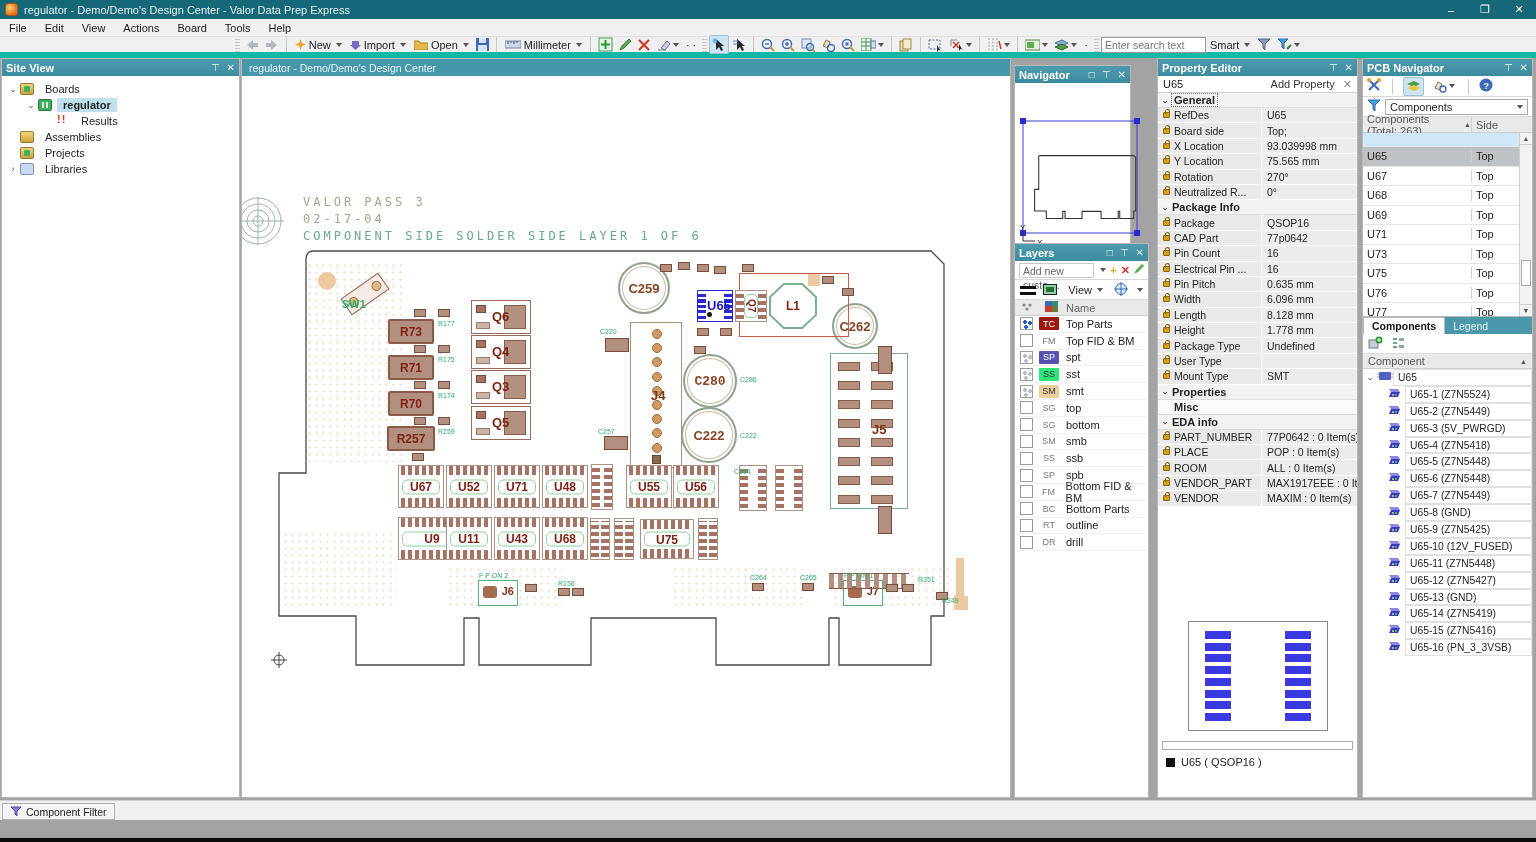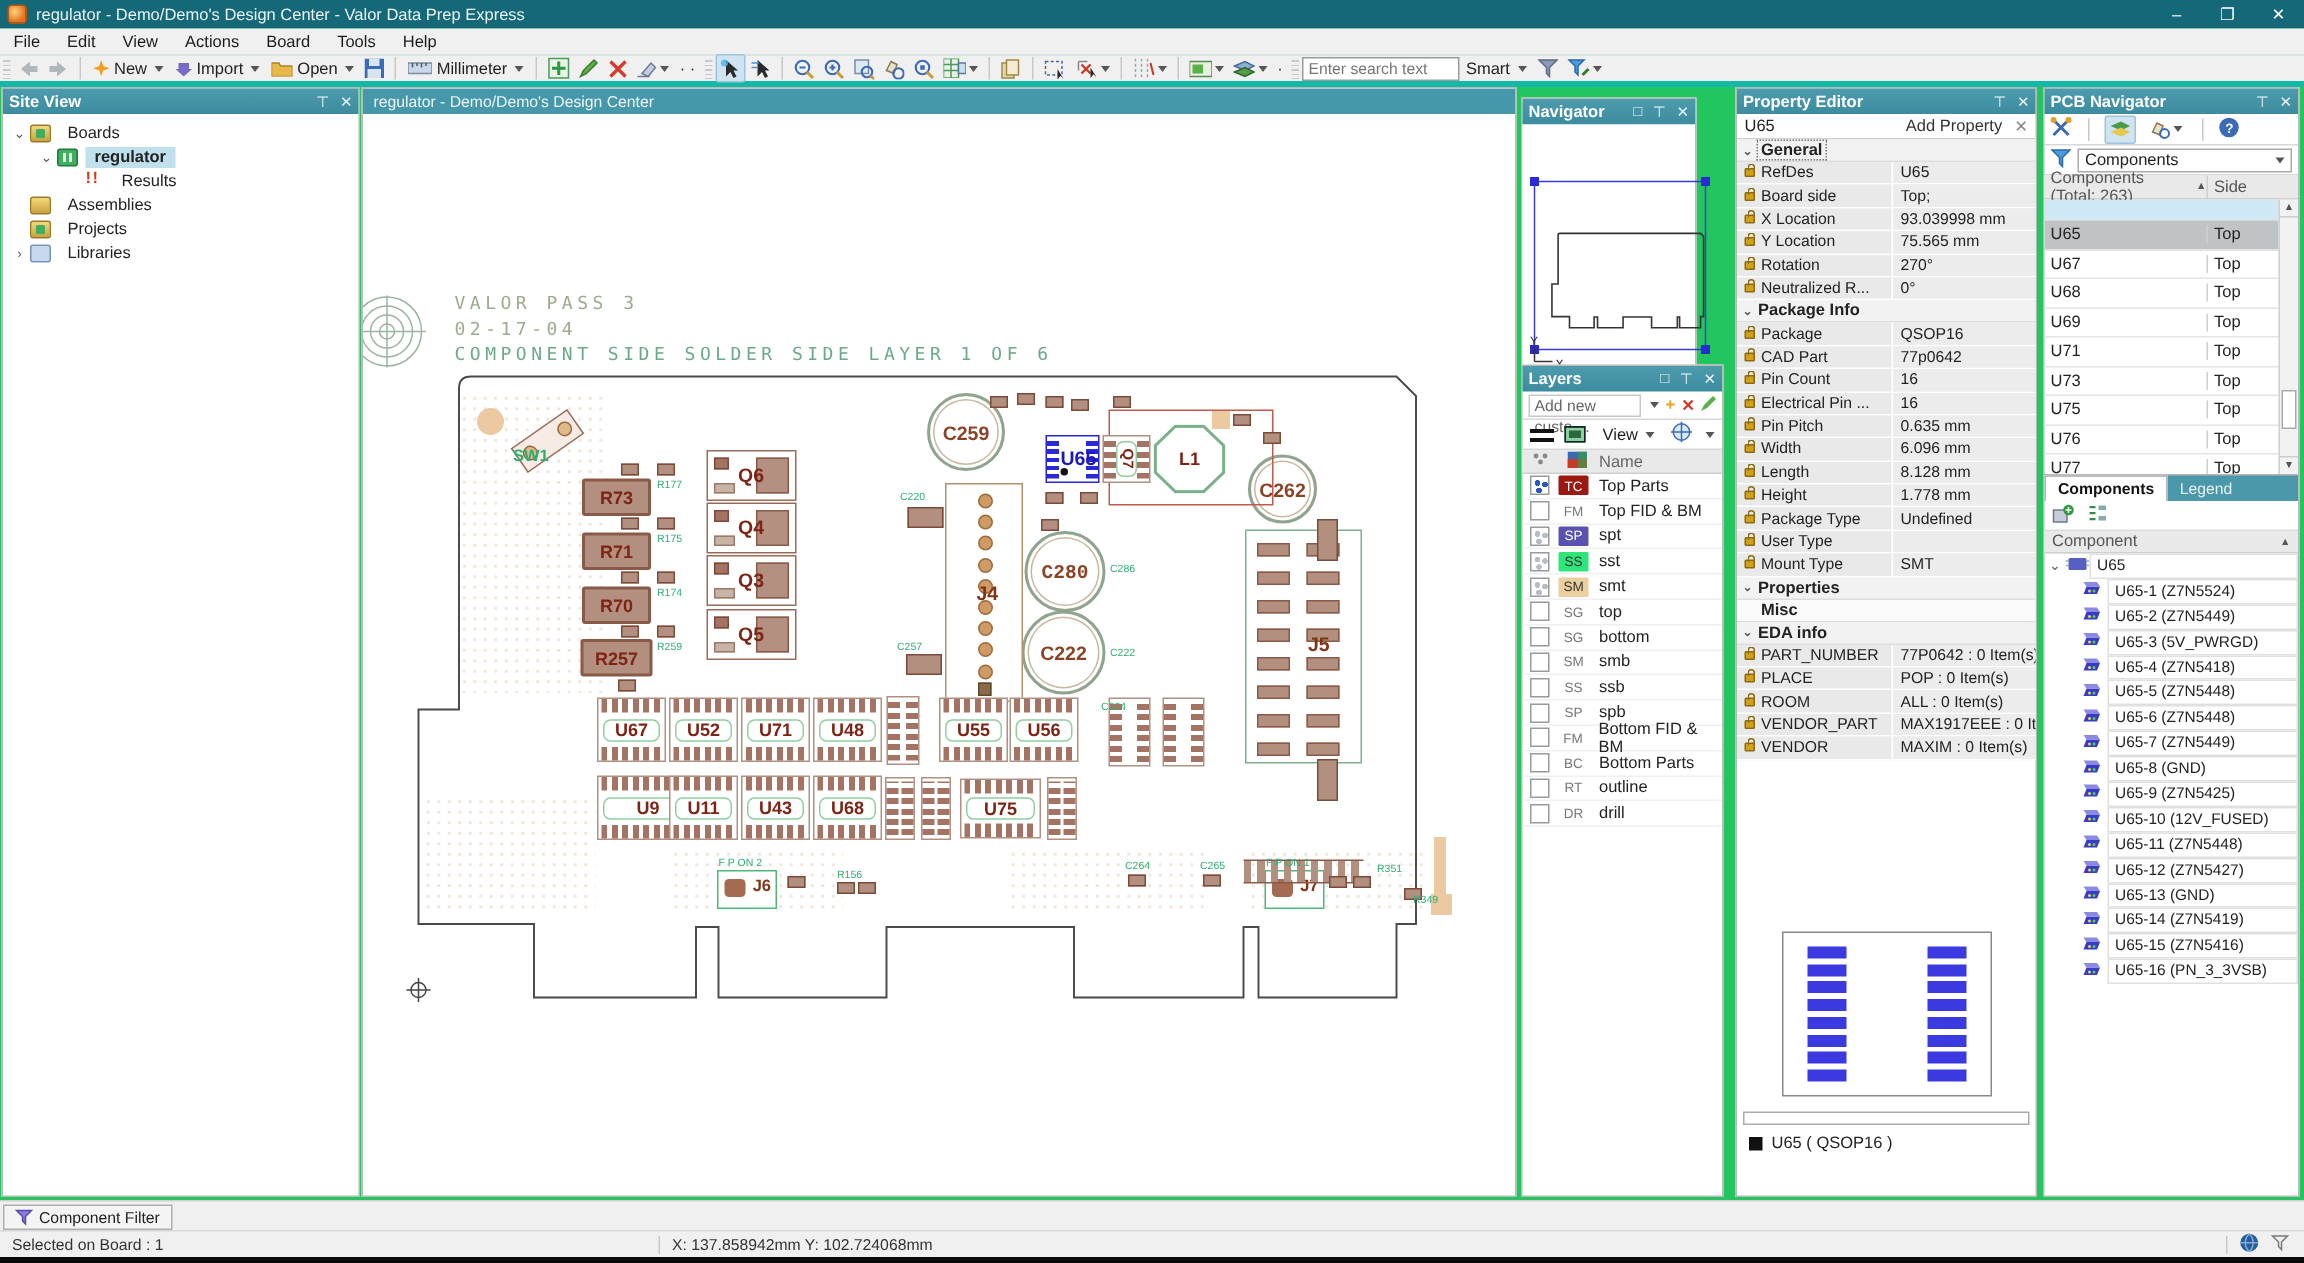--- a/index.html
+++ b/index.html
@@ -1,30 +1,30 @@
 <!DOCTYPE html>
 <html><head>
 <meta charset="utf-8">
 <style>
   * { margin:0; padding:0; box-sizing:border-box; }
   html,body { width:1536px; height:842px; overflow:hidden; }
   body { font-family:"Liberation Sans", sans-serif; font-size:11px; background:#e6e6e6; color:#222; }
-  #app { position:relative; width:1536px; height:842px; background:#22c55e; }
+  #app { position:relative; width:1536px; height:842px; background:#a3a3a3; }
 
   
   #titlebar { position:absolute; left:0; top:0; width:1536px; height:19px; background:#156877; display:flex; align-items:center; color:#eaf4f6; }
   #app-icon { width:13px; height:13px; margin:0 6px 0 5px; border-radius:3px; background:radial-gradient(circle at 35% 35%, #ffd27a, #e2701d 70%); border:1px solid #b35511; }
   #title-text { font-size:11px; }
   #win-btns { margin-left:auto; display:flex; }
   .win-btn { width:34px; height:19px; display:flex; align-items:center; justify-content:center; color:#fff; font-size:11px; }
   
   #menubar { position:absolute; left:0; top:19px; width:1536px; height:18px; background:#f0f0f0; display:flex; align-items:center; border-bottom:1px solid #e0e0e0; }
   .menu-item { padding:0 9px; height:18px; line-height:18px; color:#1a1a1a; }
   
-  #toolbar { position:absolute; left:0; top:37px; width:1536px; height:21px; background:#f0f0f0; display:flex; align-items:center; border-bottom:4px solid #14b8a6; }
+  #toolbar { position:absolute; left:0; top:37px; width:1536px; height:21px; background:#f0f0f0; display:flex; align-items:center; border-bottom:6px solid #14b8a6;justify-content:center; }
   .tb-sep { width:1px; height:15px; background:#c8c8c8; margin:0 4px; }
   .tb-grip { width:5px; height:15px; margin:0 2px; background:repeating-linear-gradient(0deg,#c8c8c8 0 1px,transparent 1px 3px); }
   .tbi { height:19px; min-width:19px; display:flex; align-items:center; justify-content:center; padding:0 2px; border:1px solid transparent; border-radius:2px; }
   .tbi.active { background:#cfe4f0; border-color:#9cc4dc; }
   .tbl { display:flex; align-items:center; gap:3px; padding:0 4px; height:19px; color:#222; }
   .caret { width:0; height:0; border-left:3px solid transparent; border-right:3px solid transparent; border-top:4px solid #555; margin-left:2px; }
   .search-box { width:105px; height:16px; border:1px solid #9a9a9a; background:#fff; font-size:10.5px; padding:0 3px; color:#444; font-family:"Liberation Sans",sans-serif; }
   
   .panel { position:absolute; background:#fff; border:1px solid #b8b8b8; }
   .panel-hdr { height:17px; background:linear-gradient(#4d9cae,#3d8b9e); color:#fff; font-weight:bold; font-size:11px; display:flex; align-items:center; padding:0 4px; }
@@ -1332,28 +1332,14 @@
   </div>
 
   <div id="filterbar">
     <span id="cf-btn">
       <svg width="12" height="12">
           <path d="M1 1 L11 1 L7 5 L7 10 L5 8 L5 5 Z" fill="#8a7ae0" stroke="#5a4aa8"></path>
         </svg>
       <span>Component Filter</span>
     </span>
   </div>
-  <div id="statusbar">
-    <span style="padding-left:8px;">Selected on Board : 1</span>
-    <span class="vsep" style="margin-left:330px;"></span>
-    <span style="padding-left:8px;">X: 137.858942mm Y: 102.724068mm</span>
-    <span style="margin-left:auto;"></span>
-    <span class="vsep"></span>
-    <span style="padding:0 8px;"><svg width="13" height="13">
-          <circle cx="6.5" cy="6.5" r="6" fill="#2a5a9a"></circle>
-          <path d="M0.5 6.5 H12.5 M6.5 0.5 C3 4 3 9 6.5 12.5 M6.5 0.5 C10 4 10 9 6.5 12.5" stroke="#7ab0d8" fill="none"></path>
-        </svg></span>
-    <span style="padding-right:10px;"><svg width="12" height="11">
-          <path d="M1 1 L11 1 L7 5 L7 10 L5 8 L5 5 Z" fill="none" stroke="#777"></path>
-        </svg></span>
-  </div>
   <div id="blackbar"></div>
 </div>
 
 </body></html>

